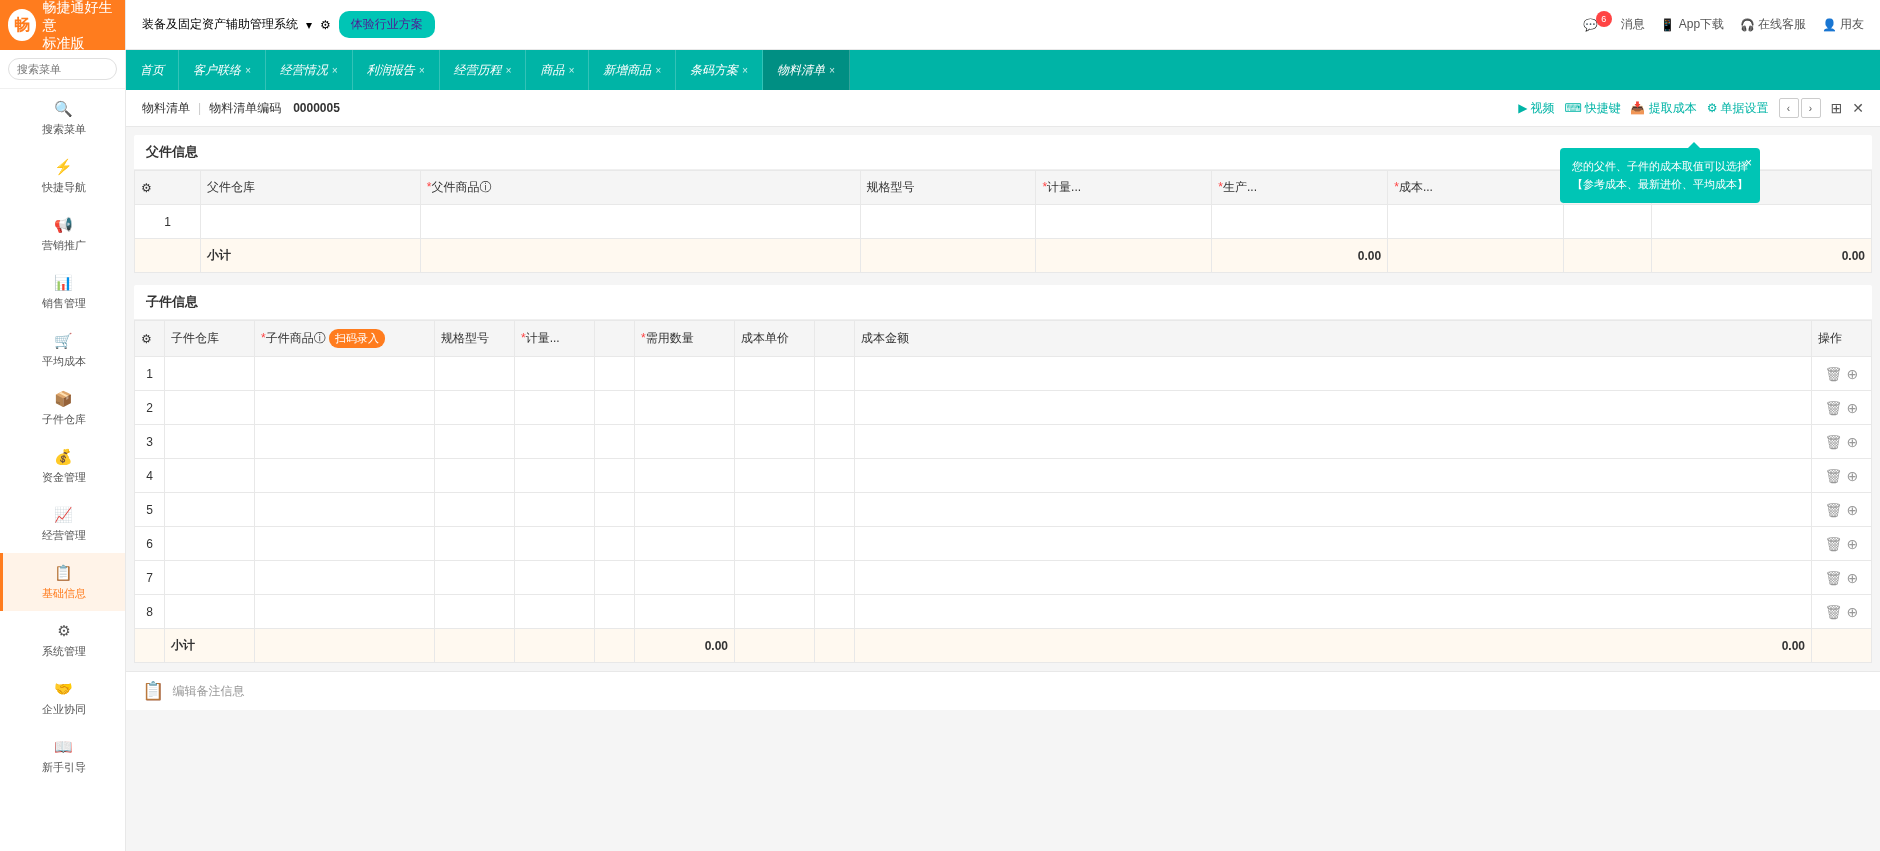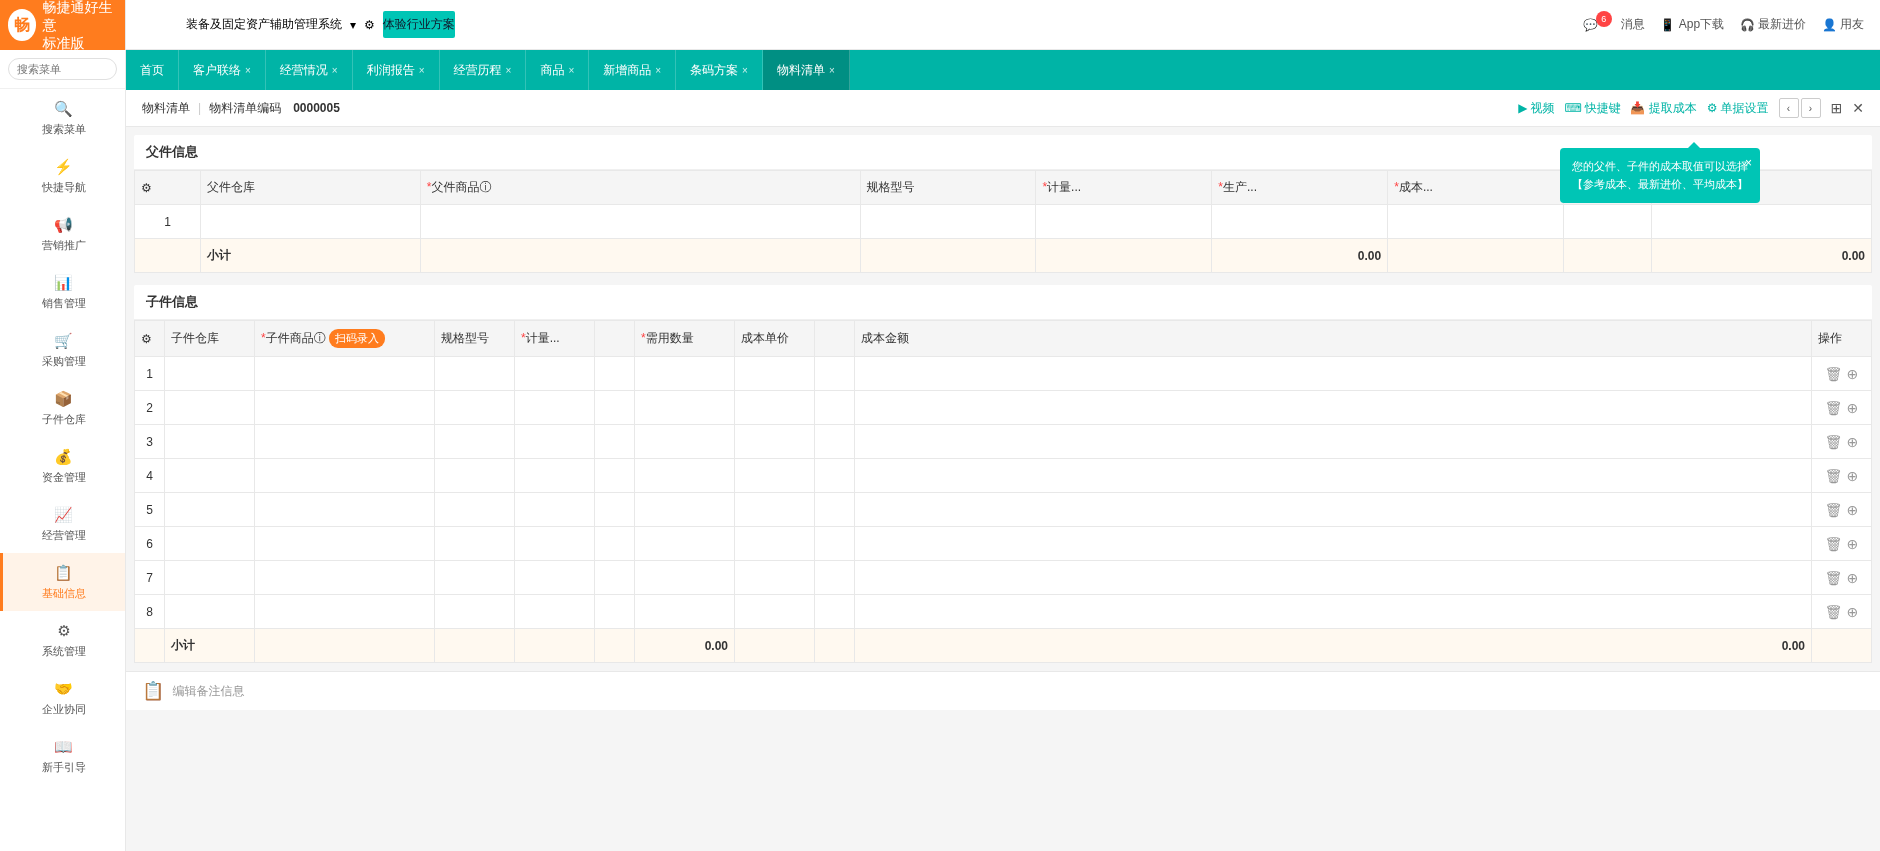--- a/index.html
+++ b/index.html
@@ -89,28 +89,27 @@
       align-items: center;
       justify-content: space-between;
       padding: 0 16px;
       border-bottom: 1px solid #e8e8e8;
       flex-shrink: 0;
     }
     .header-left {
       display: flex;
       align-items: center;
       gap: 8px;
-      margin-left: 44px;
     }
     .trial-btn {
       background: #00c5b5;
-      color: #0f172a;
+      color: #4c1d95;
       border: none;
-      padding: 5px 0;
-      border-radius: 2px;
+      padding: 5px 12px;
+      border-radius: 10px;
       cursor: pointer;
       font-size: 12px;
     }
     .header-right { display: flex; align-items: center; gap: 16px; color: #555; font-size: 12px; }
     .header-right-item { display: flex; align-items: center; gap: 3px; cursor: pointer; }
     .badge {
       background: #ff4444;
       color: white;
       border-radius: 50%;
       width: 16px;
@@ -125,20 +124,21 @@
     }
 
     
     .nav-tabs {
       background: #00b4a6;
       display: flex;
       align-items: flex-start;
       height: 40px;
       flex-shrink: 0;
       overflow-x: auto;
+      font-style: italic;
     }
     .nav-tab {
       padding: 0 14px;
       height: 40px;
       display: flex;
       align-items: center;
       gap: 4px;
       color: white;
       cursor: pointer;
       font-size: 12px;
@@ -322,21 +322,21 @@
       <div class="sidebar-nav-item">
         <span class="nav-icon">📢</span>
         <span>营销推广</span>
       </div>
       <div class="sidebar-nav-item">
         <span class="nav-icon">📊</span>
         <span>销售管理</span>
       </div>
       <div class="sidebar-nav-item">
         <span class="nav-icon">🛒</span>
-        <span>采购管理</span>
+        <span>平均成本</span>
       </div>
       <div class="sidebar-nav-item">
         <span class="nav-icon">📦</span>
         <span>子件仓库</span>
       </div>
       <div class="sidebar-nav-item">
         <span class="nav-icon">💰</span>
         <span>资金管理</span>
       </div>
       <div class="sidebar-nav-item">
@@ -376,21 +376,21 @@
         <span>💬</span>
         <span class="badge">6</span>
         <span>消息</span>
       </div>
       <div class="header-right-item">
         <span>📱</span>
         <span>App下载</span>
       </div>
       <div class="header-right-item">
         <span>🎧</span>
-        <span>最新进价</span>
+        <span>在线客服</span>
       </div>
       <div class="header-right-item">
         <span>👤</span>
         <span>用友</span>
       </div>
     </div>
   </div>
 
   <div class="nav-tabs" id="nav-tabs-container">
       <div class="nav-tab">

